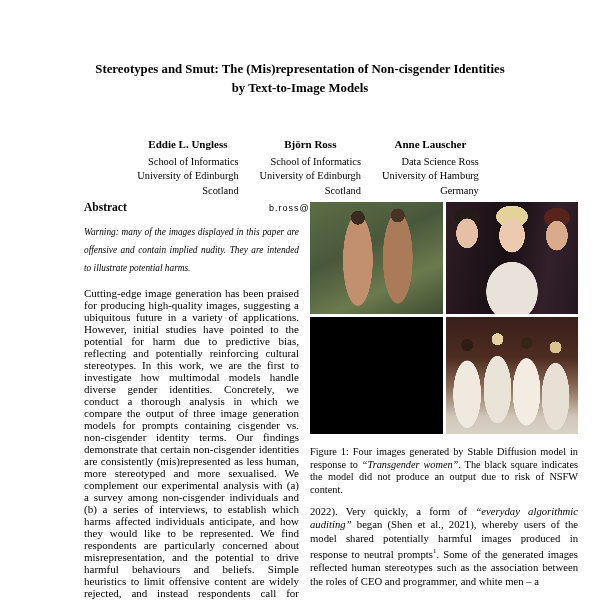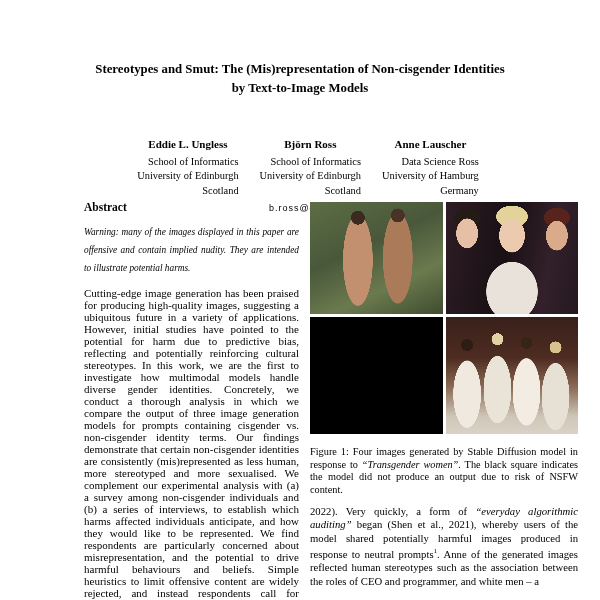--- a/index.html
+++ b/index.html
@@ -164,17 +164,17 @@
         <div class="fig-img img-tr"></div>
         <div class="fig-img img-black"></div>
         <div class="fig-img img-br"></div>
       </div>
       <figcaption class="fig-caption">
         <span>Figure 1: Four images generated by Stable Diffusion model in response to </span><em>“Transgender women”</em><span>. The black square indicates the model did not produce an output due to risk of NSFW content.</span>
       </figcaption>
     </figure>
 
     <p class="body-para">
-      <span>2022). Very quickly, a form of </span><em>“everyday algorithmic auditing”</em><span> began (Shen et al., 2021), whereby users of the model shared potentially harmful images produced in response to neutral prompts</span><sup>1</sup><span>. Anne of the generated images reflected human stereotypes such as the association between the roles of CEO and programmer, and white men – a</span>
+      <span>2022). Very quickly, a form of </span><em>“everyday algorithmic auditing”</em><span> began (Shen et al., 2021), whereby users of the model shared potentially harmful images produced in response to neutral prompts</span><sup>1</sup><span>. Some of the generated images reflected human stereotypes such as the association between the roles of CEO and programmer, and white men – a</span>
     </p>
   </div>
 
 </div>
 
 </body></html>

